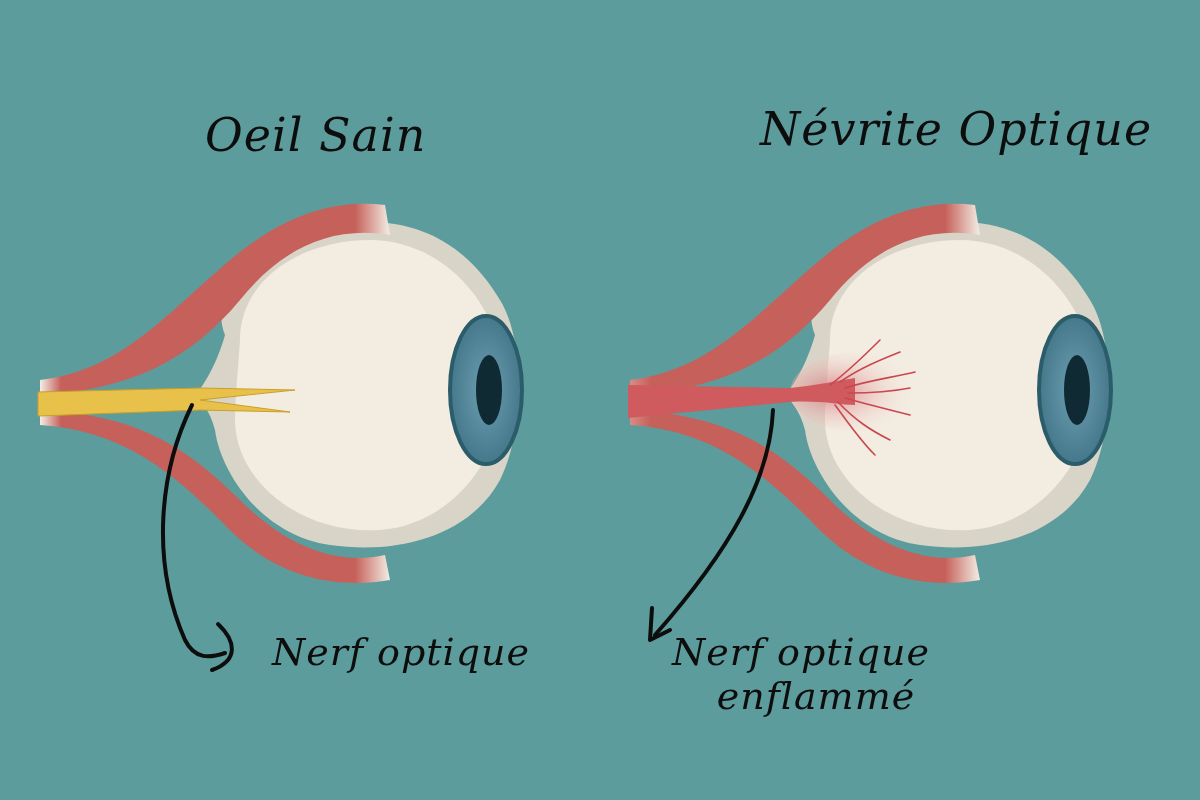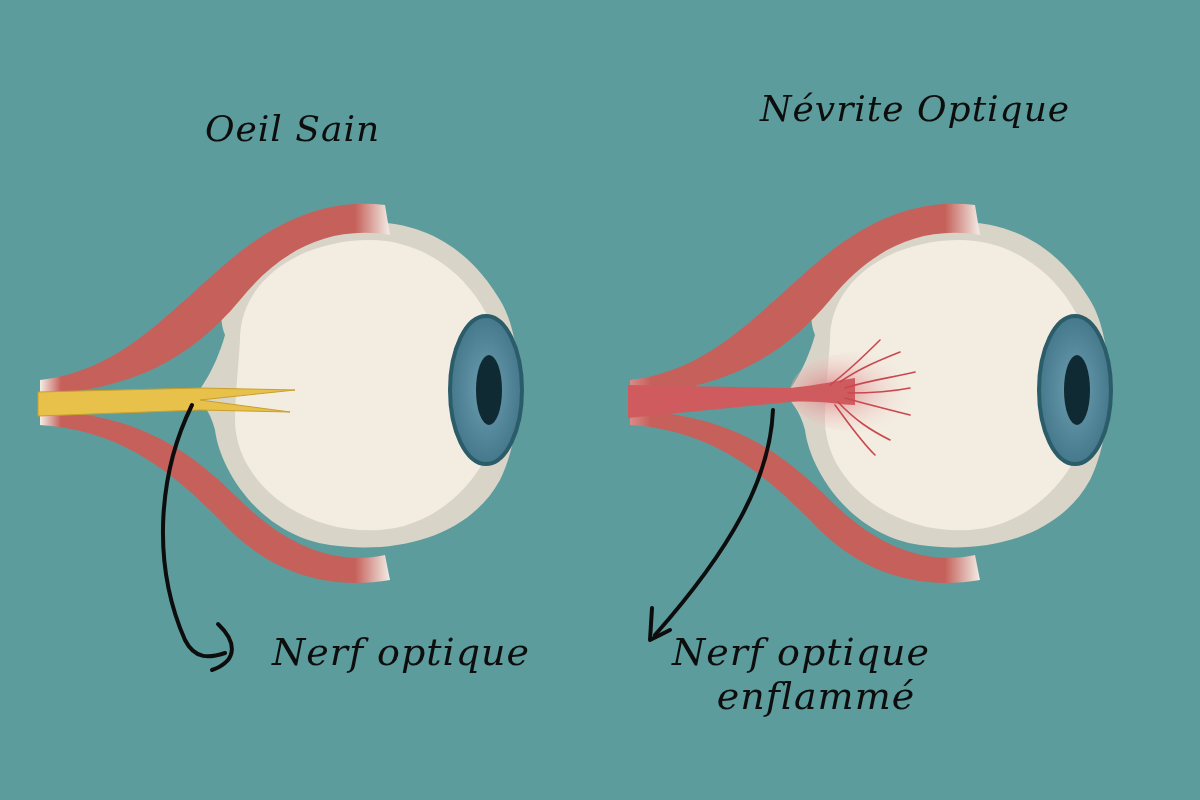--- a/index.html
+++ b/index.html
@@ -12,30 +12,30 @@
   .stage { position: absolute; inset: 0; }
   svg { position: absolute; left: 0; top: 0; }
   .hand {
     position: absolute;
     font-family: "DejaVu Serif", serif;
     font-style: italic;
     color: #0d0d0d;
     white-space: nowrap;
     letter-spacing: 1px;
   }
-  .title { font-size: 36px; }
+  .title { font-size: 46px; }
   .label { font-size: 38px; line-height: 44px; }
 </style>
 </head>
 <body>
 
 <div class="stage">
 
   <div class="hand title" style="left:205px; top:108px;">Oeil Sain</div>
-  <div class="hand title" style="left:760px; top:88px;">Névrite Optique</div>
+  <div class="hand title" style="left:760px; top:102px;">Névrite Optique</div>
 
   <svg width="600" height="800" viewBox="0 0 600 800">
     <defs>
       <linearGradient id="musTopL" x1="0" x2="1" y1="0" y2="0">
         <stop offset="0" stop-color="#f2eee6"></stop>
         <stop offset="0.06" stop-color="#c6605a"></stop>
         <stop offset="0.9" stop-color="#c6605a"></stop>
         <stop offset="1" stop-color="#f2eee6"></stop>
       </linearGradient>
       <radialGradient id="irisG" cx="0.5" cy="0.5" r="0.5">

